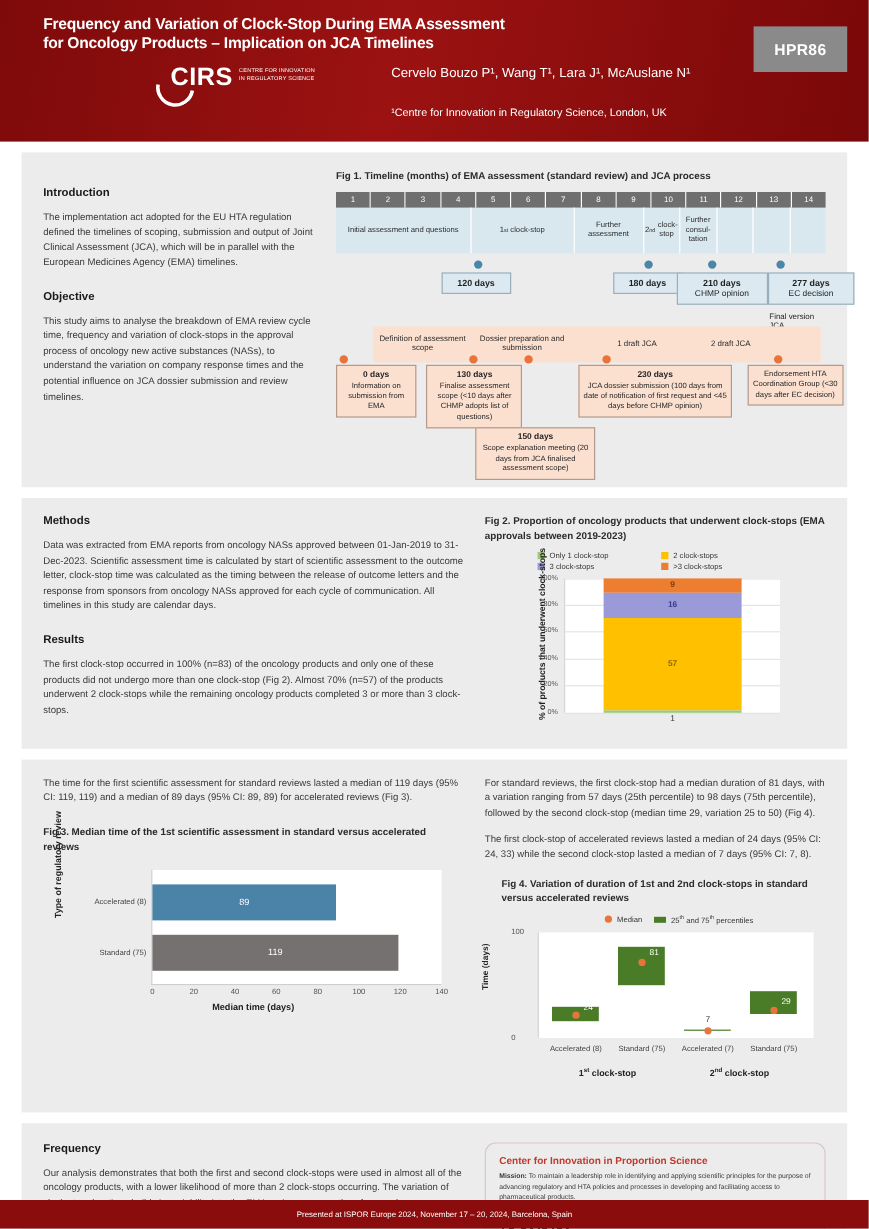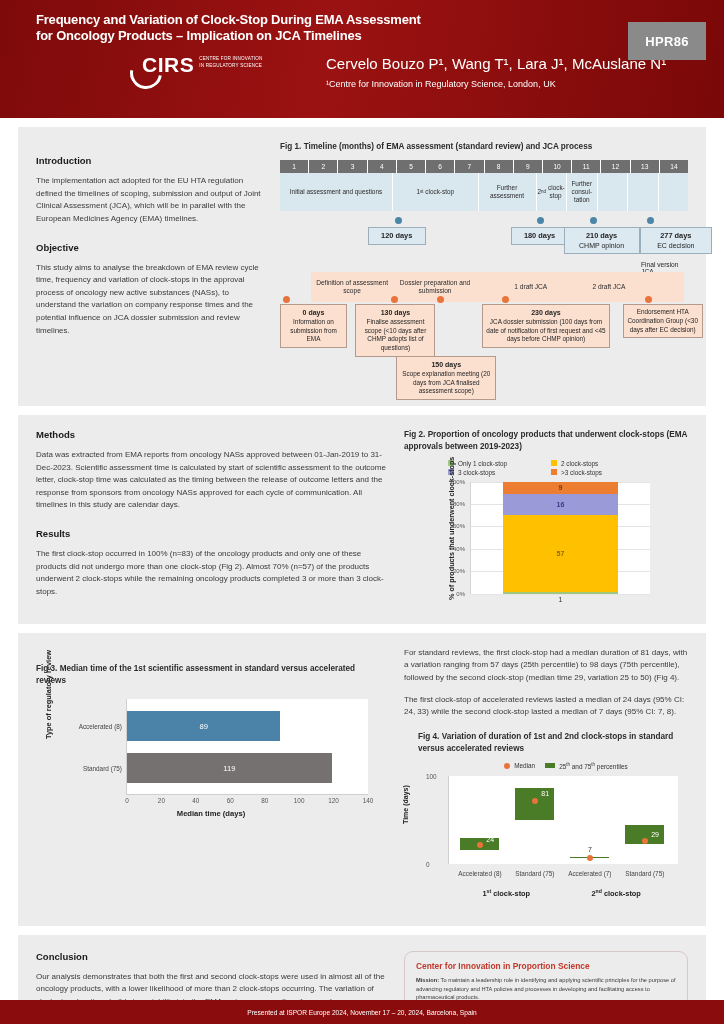--- a/index.html
+++ b/index.html
@@ -35,21 +35,21 @@
   }
   .logo-swoosh {
     position:absolute; left:2px; top:4px; width:32px; height:32px;
     border:3px solid #fff; border-radius:50%;
     border-right-color:transparent; border-top-color:transparent;
     transform:rotate(-35deg);
   }
   .logo-cirs { color:#fff; font-size:21px; font-weight:bold; letter-spacing:0.5px; margin-left:14px;}
   .logo-sub { color:#fff; font-size:4.6px; line-height:1.5; margin-left:5px; text-transform:uppercase; letter-spacing:0.2px; padding-top:3px;}
   .authors { color:#fff; margin-left:48px; padding-top:4px; }
-  .authors .a1 { font-size:15px; margin-bottom:7px; }
+  .authors .a1 { font-size:11px; margin-bottom:22px; }
   .authors .a2 { font-size:9px; }
   sup { font-size:0.7em; vertical-align:super; }
 
   
   .panel { background:#ececec; margin:0 18px; padding:14px 18px; }
   .panel.sep { margin-top:9px; }
   .row { display:flex; gap:18px; }
   h3 { font-size:9.5px; font-weight:bold; color:#1a1a1a; margin-bottom:9px; }
   p.body { font-size:8px; line-height:1.58; color:#3a3a3a; }
   .mt { margin-top:16px; }
@@ -332,20 +332,21 @@
           </div>
         </div>
       </div>
     </div>
   </div>
 
   <div class="panel sep">
     <div class="row">
 
       <div style="width:350px">
+        <p class="body">The time for the first scientific assessment for standard reviews lasted a median of 119 days (95% CI: 119, 119) and a median of 89 days (95% CI: 89, 89) for accelerated reviews (Fig 3).</p>
         <div style="height:16px"></div>
         <div class="figtitle">Fig 3. Median time of the 1st scientific assessment in standard versus accelerated reviews</div>
 
         <div class="chart3">
           <div class="ylab3">Type of regulatory review</div>
           <div class="plot3">
             <div class="bar3" style="left:0; top:12px; width:63.6%; background:#4a82a8;">
               <span>89</span>
               <span class="cat3" style="top:15px">Accelerated (8)</span>
             </div>
@@ -416,21 +417,21 @@
             <span class="grp4" style="left:73%; top:112px">2<sup>nd</sup> clock-stop</span>
           </div>
         </div>
       </div>
     </div>
   </div>
 
   <div class="panel sep" style="padding:16px 18px 14px 18px">
     <div class="row">
       <div style="width:350px">
-        <h3>Conclusion</h3>
+        <h3>Frequency</h3>
         <p class="body">Our analysis demonstrates that both the first and second clock-stops were used in almost all of the oncology products, with a lower likelihood of more than 2 clock-stops occurring. The variation of clock-stop durations builds in variability into the EMA review process, therefore, early awareness and preparation of JCA is required within companies to ensure the parallel process is aligned and efficient.</p>
       </div>
 
       <div style="flex:1">
         <div class="cirsbox">
           <div class="cirstitle">Center for Innovation in Proportion Science</div>
           <div class="mission">
             <b>Mission:</b><span> To maintain a leadership role in identifying and applying scientific principles for the purpose of advancing regulatory and HTA policies and processes in developing and facilitating access to pharmaceutical products.</span>
           </div>
           <div style="display:flex; justify-content:space-between; align-items:flex-end;">

